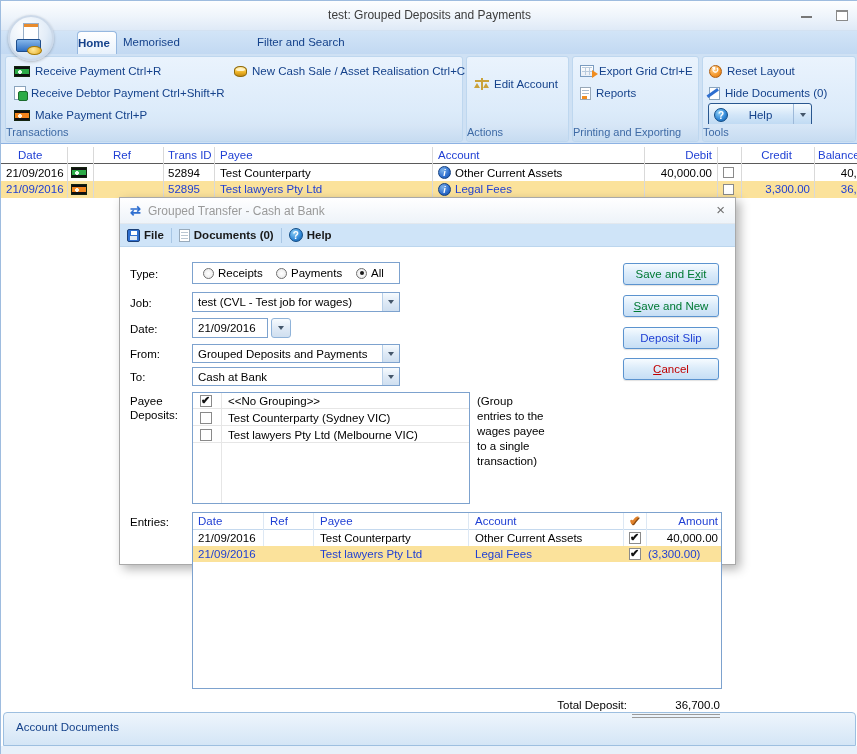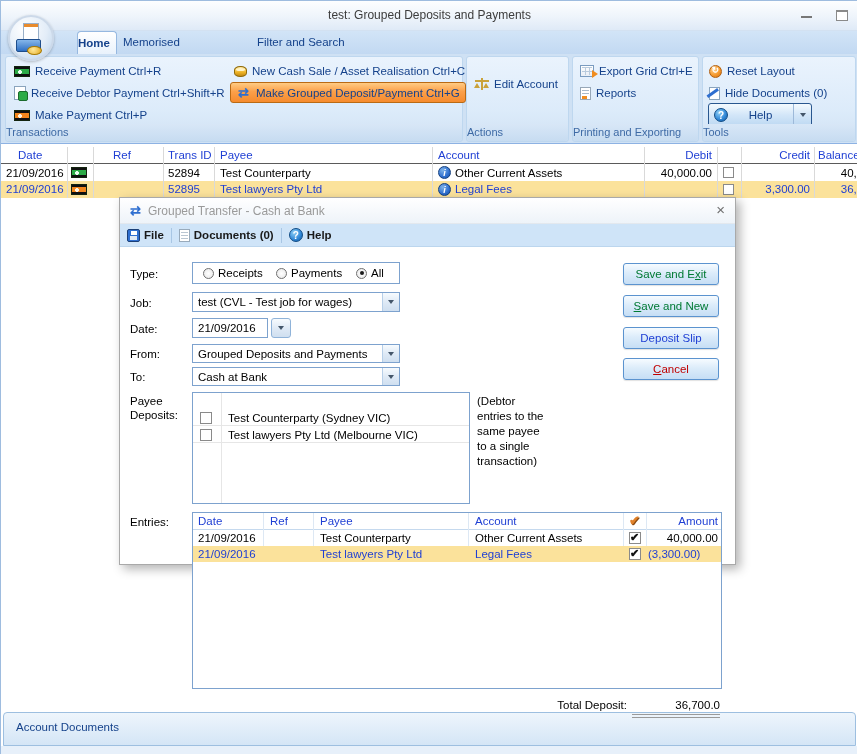--- a/index.html
+++ b/index.html
@@ -190,24 +190,20 @@
         <span>Receive Debtor Payment Ctrl+Shift+R</span>
       </div>
       <div class="rbtn" style="left:8px;top:49px">
         <span class="ic ic-note orange"></span>
         <span>Make Payment Ctrl+P</span>
       </div>
       <div class="rbtn" style="left:228px;top:5px">
         <span class="ic ic-coins"></span>
         <span>New Cash Sale / Asset Realisation Ctrl+C</span>
       </div>
-      <div class="rbtn rbtn-hl" style="left:224px;top:25px">
-        <span class="ic ic-transfer"></span>
-        <span>Make Grouped Deposit/Payment Ctrl+G</span>
-      </div>
       <div class="grp-label">Transactions</div>
     </div>
 
     <div class="grp" style="left:465px;width:103px">
       <div class="rbtn" style="left:7px;top:18px">
         <span class="ic ic-scales">
             <span class="pan l"></span>
             <span class="pan r"></span>
           </span>
         <span>Edit Account</span>
@@ -249,21 +245,21 @@
   </div>
   <div class="rline"></div>
 
   <div class="gridhead">
     <span class="gcell ghead" style="left:17px">Date</span>
     <span class="gcell ghead" style="left:112px">Ref</span>
     <span class="gcell ghead" style="left:167px">Trans ID</span>
     <span class="gcell ghead" style="left:219px">Payee</span>
     <span class="gcell ghead" style="left:437px">Account</span>
     <span class="gcell ghead" style="left:645px;width:66px;text-align:right">Debit</span>
-    <span class="gcell ghead" style="left:742px;width:67px;text-align:right">Credit</span>
+    <span class="gcell ghead" style="left:742px;width:67px;text-align:center">Credit</span>
     <span class="gcell ghead" style="left:817px">Balance</span>
   </div>
   <div class="grow" style="top:164px">
     <span class="gcell" style="left:5px">21/09/2016</span>
     <span class="ic ic-note green" style="position:absolute;left:70px;top:2px"></span>
     <span class="gcell" style="left:167px">52894</span>
     <span class="gcell" style="left:219px">Test Counterparty</span>
     <span class="ic ic-info" style="position:absolute;left:437px;top:1px"></span>
     <span class="gcell" style="left:454px">Other Current Assets</span>
     <span class="gcell" style="left:645px;width:66px;text-align:right">40,000.00</span>
@@ -367,30 +363,34 @@
 
     <div class="fbox" style="left:72px;top:169px;width:208px;height:19px">
       <span class="txt">Cash at Bank</span>
       <span class="arr">
           <span class="tri"></span>
         </span>
     </div>
 
     <div class="fbox" style="left:72px;top:194px;width:278px;height:112px">
       <div class="vline" style="left:28px;top:0;height:110px;background:#e6e6e6"></div>
+      <div style="position:absolute;left:0;top:0;right:0;height:16px;border-bottom:1px solid #e6e6e6">
+        <span class="cb on" style="left:7px;top:2px"></span>
+        <span class="gcell" style="left:35px">&lt;&lt;No Grouping&gt;&gt;</span>
+      </div>
       <div style="position:absolute;left:0;top:17px;right:0;height:16px;border-bottom:1px solid #e6e6e6">
         <span class="cb" style="left:7px;top:2px"></span>
         <span class="gcell" style="left:35px">Test Counterparty  (Sydney VIC)</span>
       </div>
       <div style="position:absolute;left:0;top:34px;right:0;height:16px;border-bottom:1px solid #e6e6e6">
         <span class="cb" style="left:7px;top:2px"></span>
         <span class="gcell" style="left:35px">Test lawyers Pty Ltd  (Melbourne VIC)</span>
       </div>
     </div>
-    <div class="abs" style="left:357px;top:196px;width:68px;line-height:1.3">(Debtor entries to the same payee to a single transaction)</div>
+    <div class="abs" style="left:357px;top:196px;width:68px;line-height:1.3">(Group entries to the wages payee to a single transaction)</div>
 
     <div class="fbox" style="left:72px;top:314px;width:530px;height:177px">
       <div class="etbl-hrow">
         <span class="gcell" style="left:5px">Date</span>
         <span class="gcell" style="left:77px">Ref</span>
         <span class="gcell" style="left:127px">Payee</span>
         <span class="gcell" style="left:282px">Account</span>
         <span class="ic ic-checkorg" style="position:absolute;left:434px;top:1px"></span>
         <span class="gcell" style="left:455px;width:70px;text-align:right">Amount</span>
       </div>

